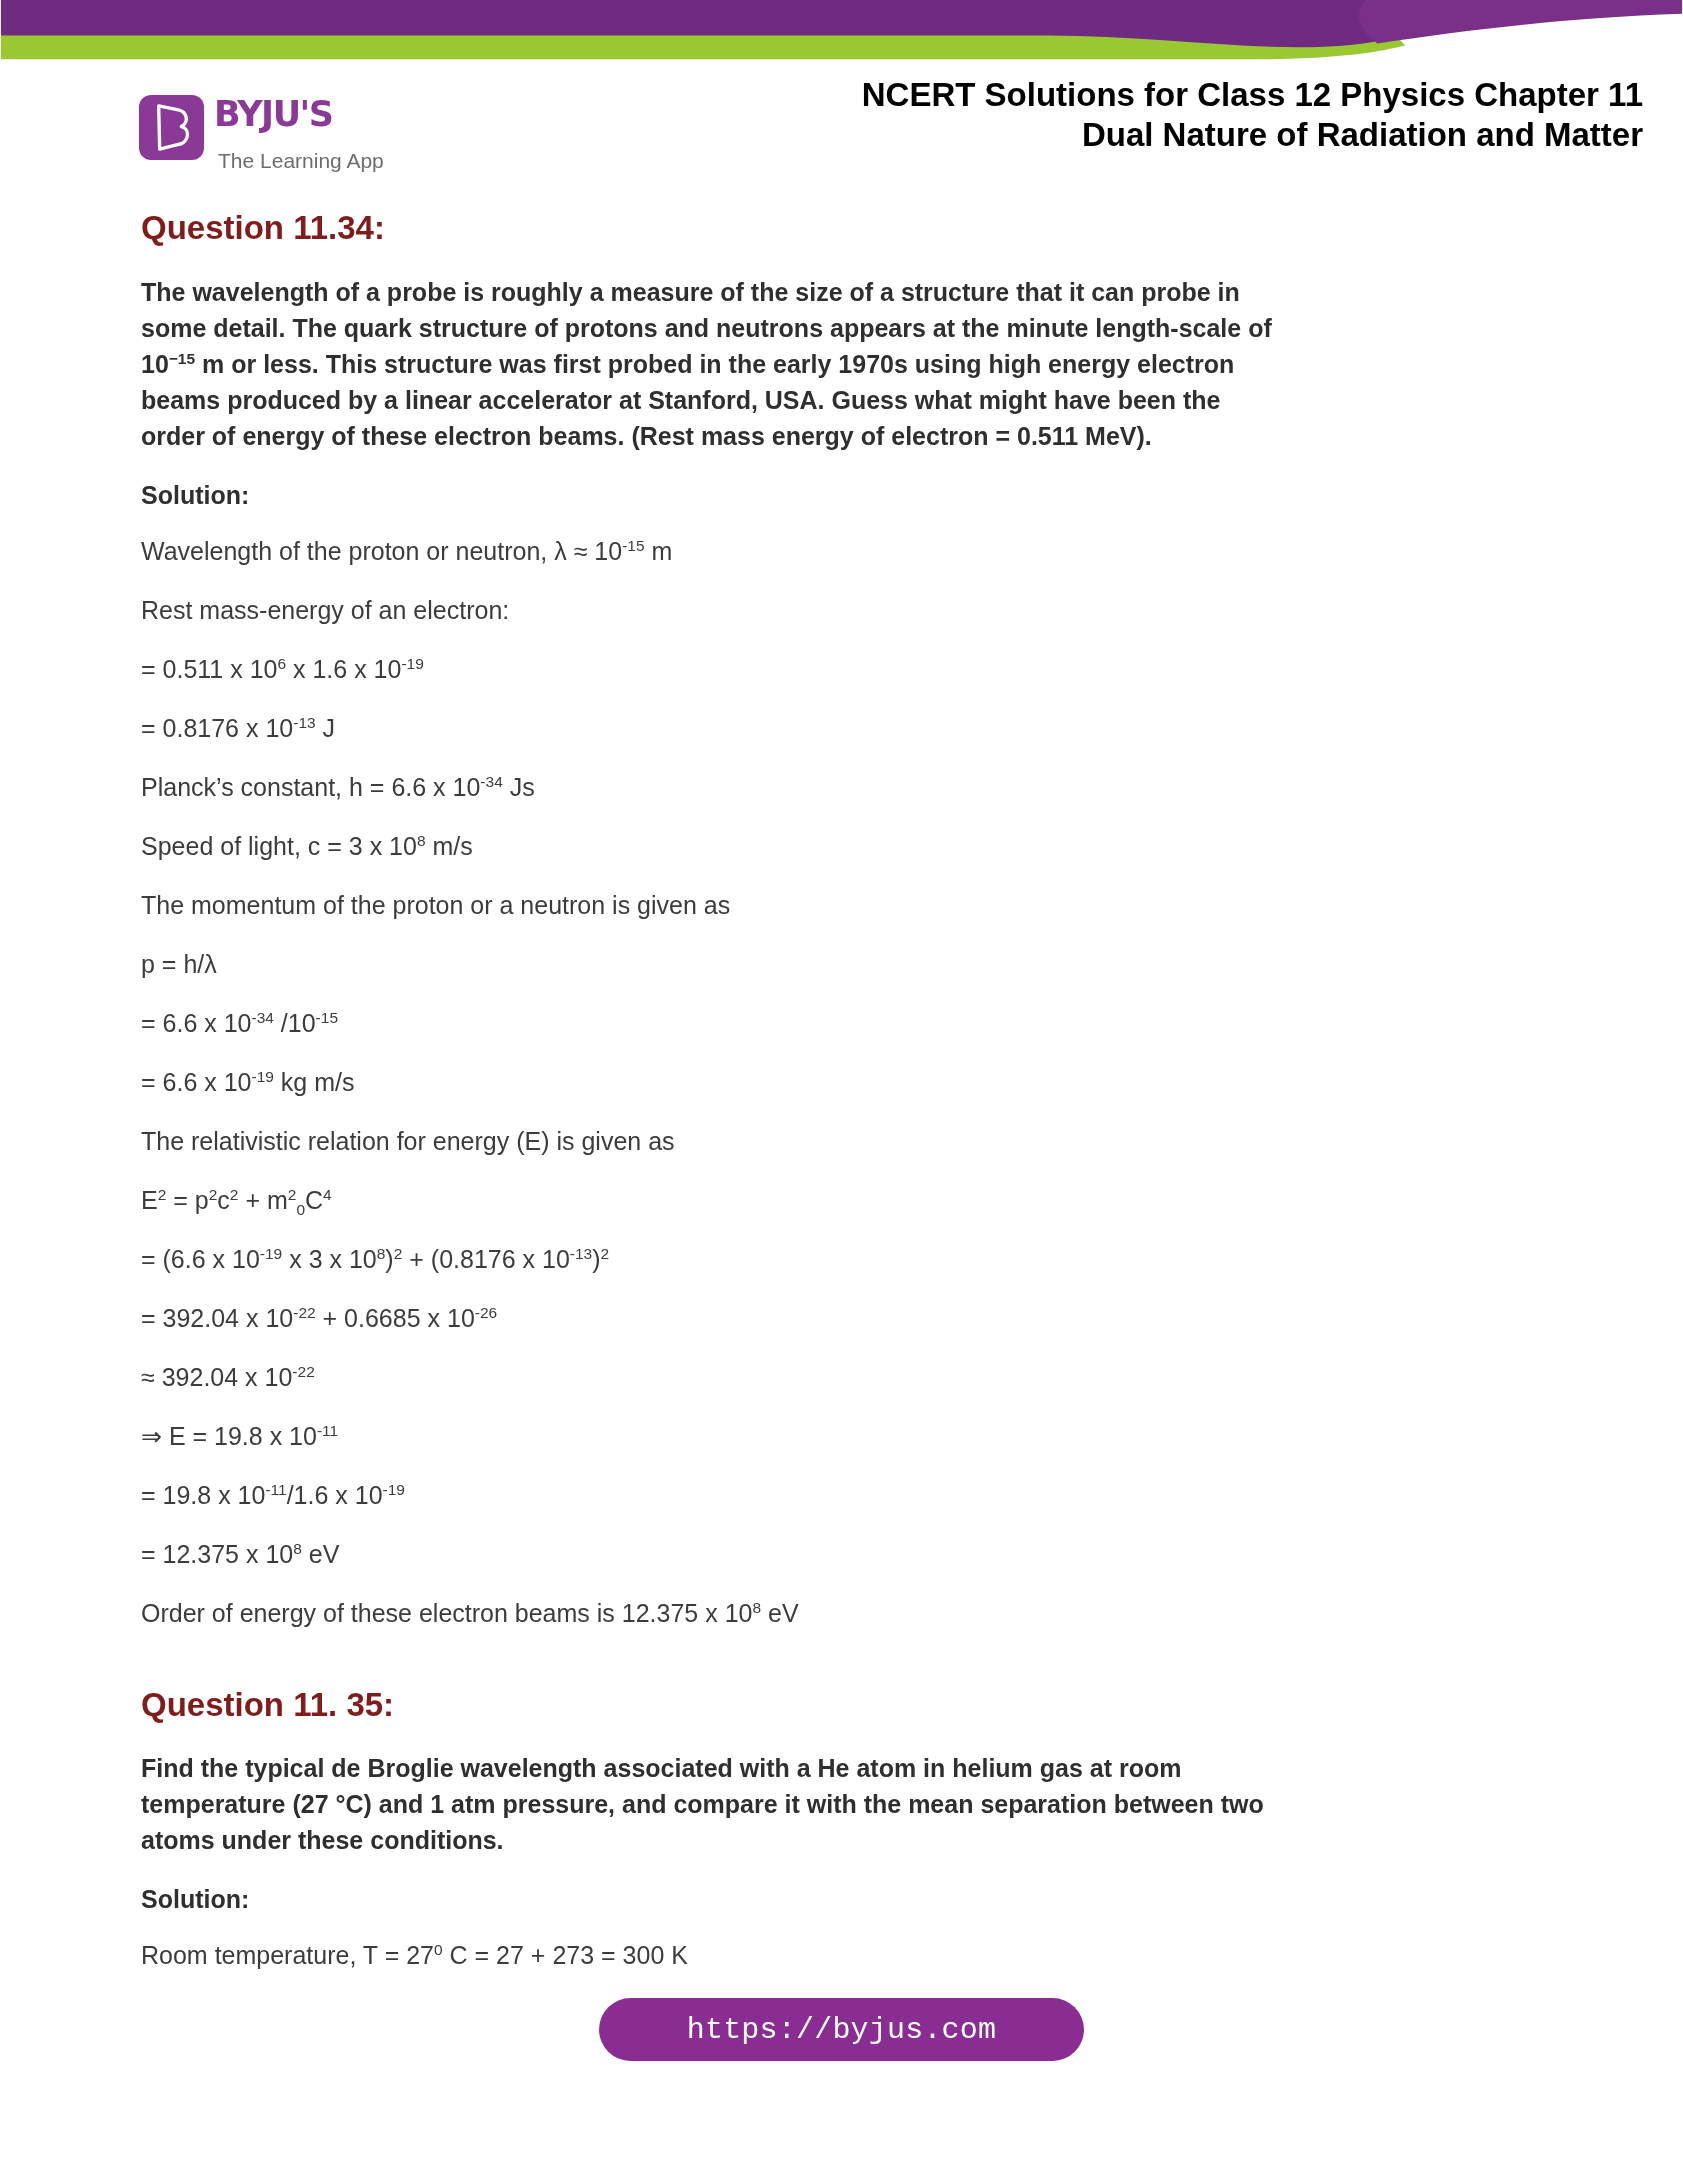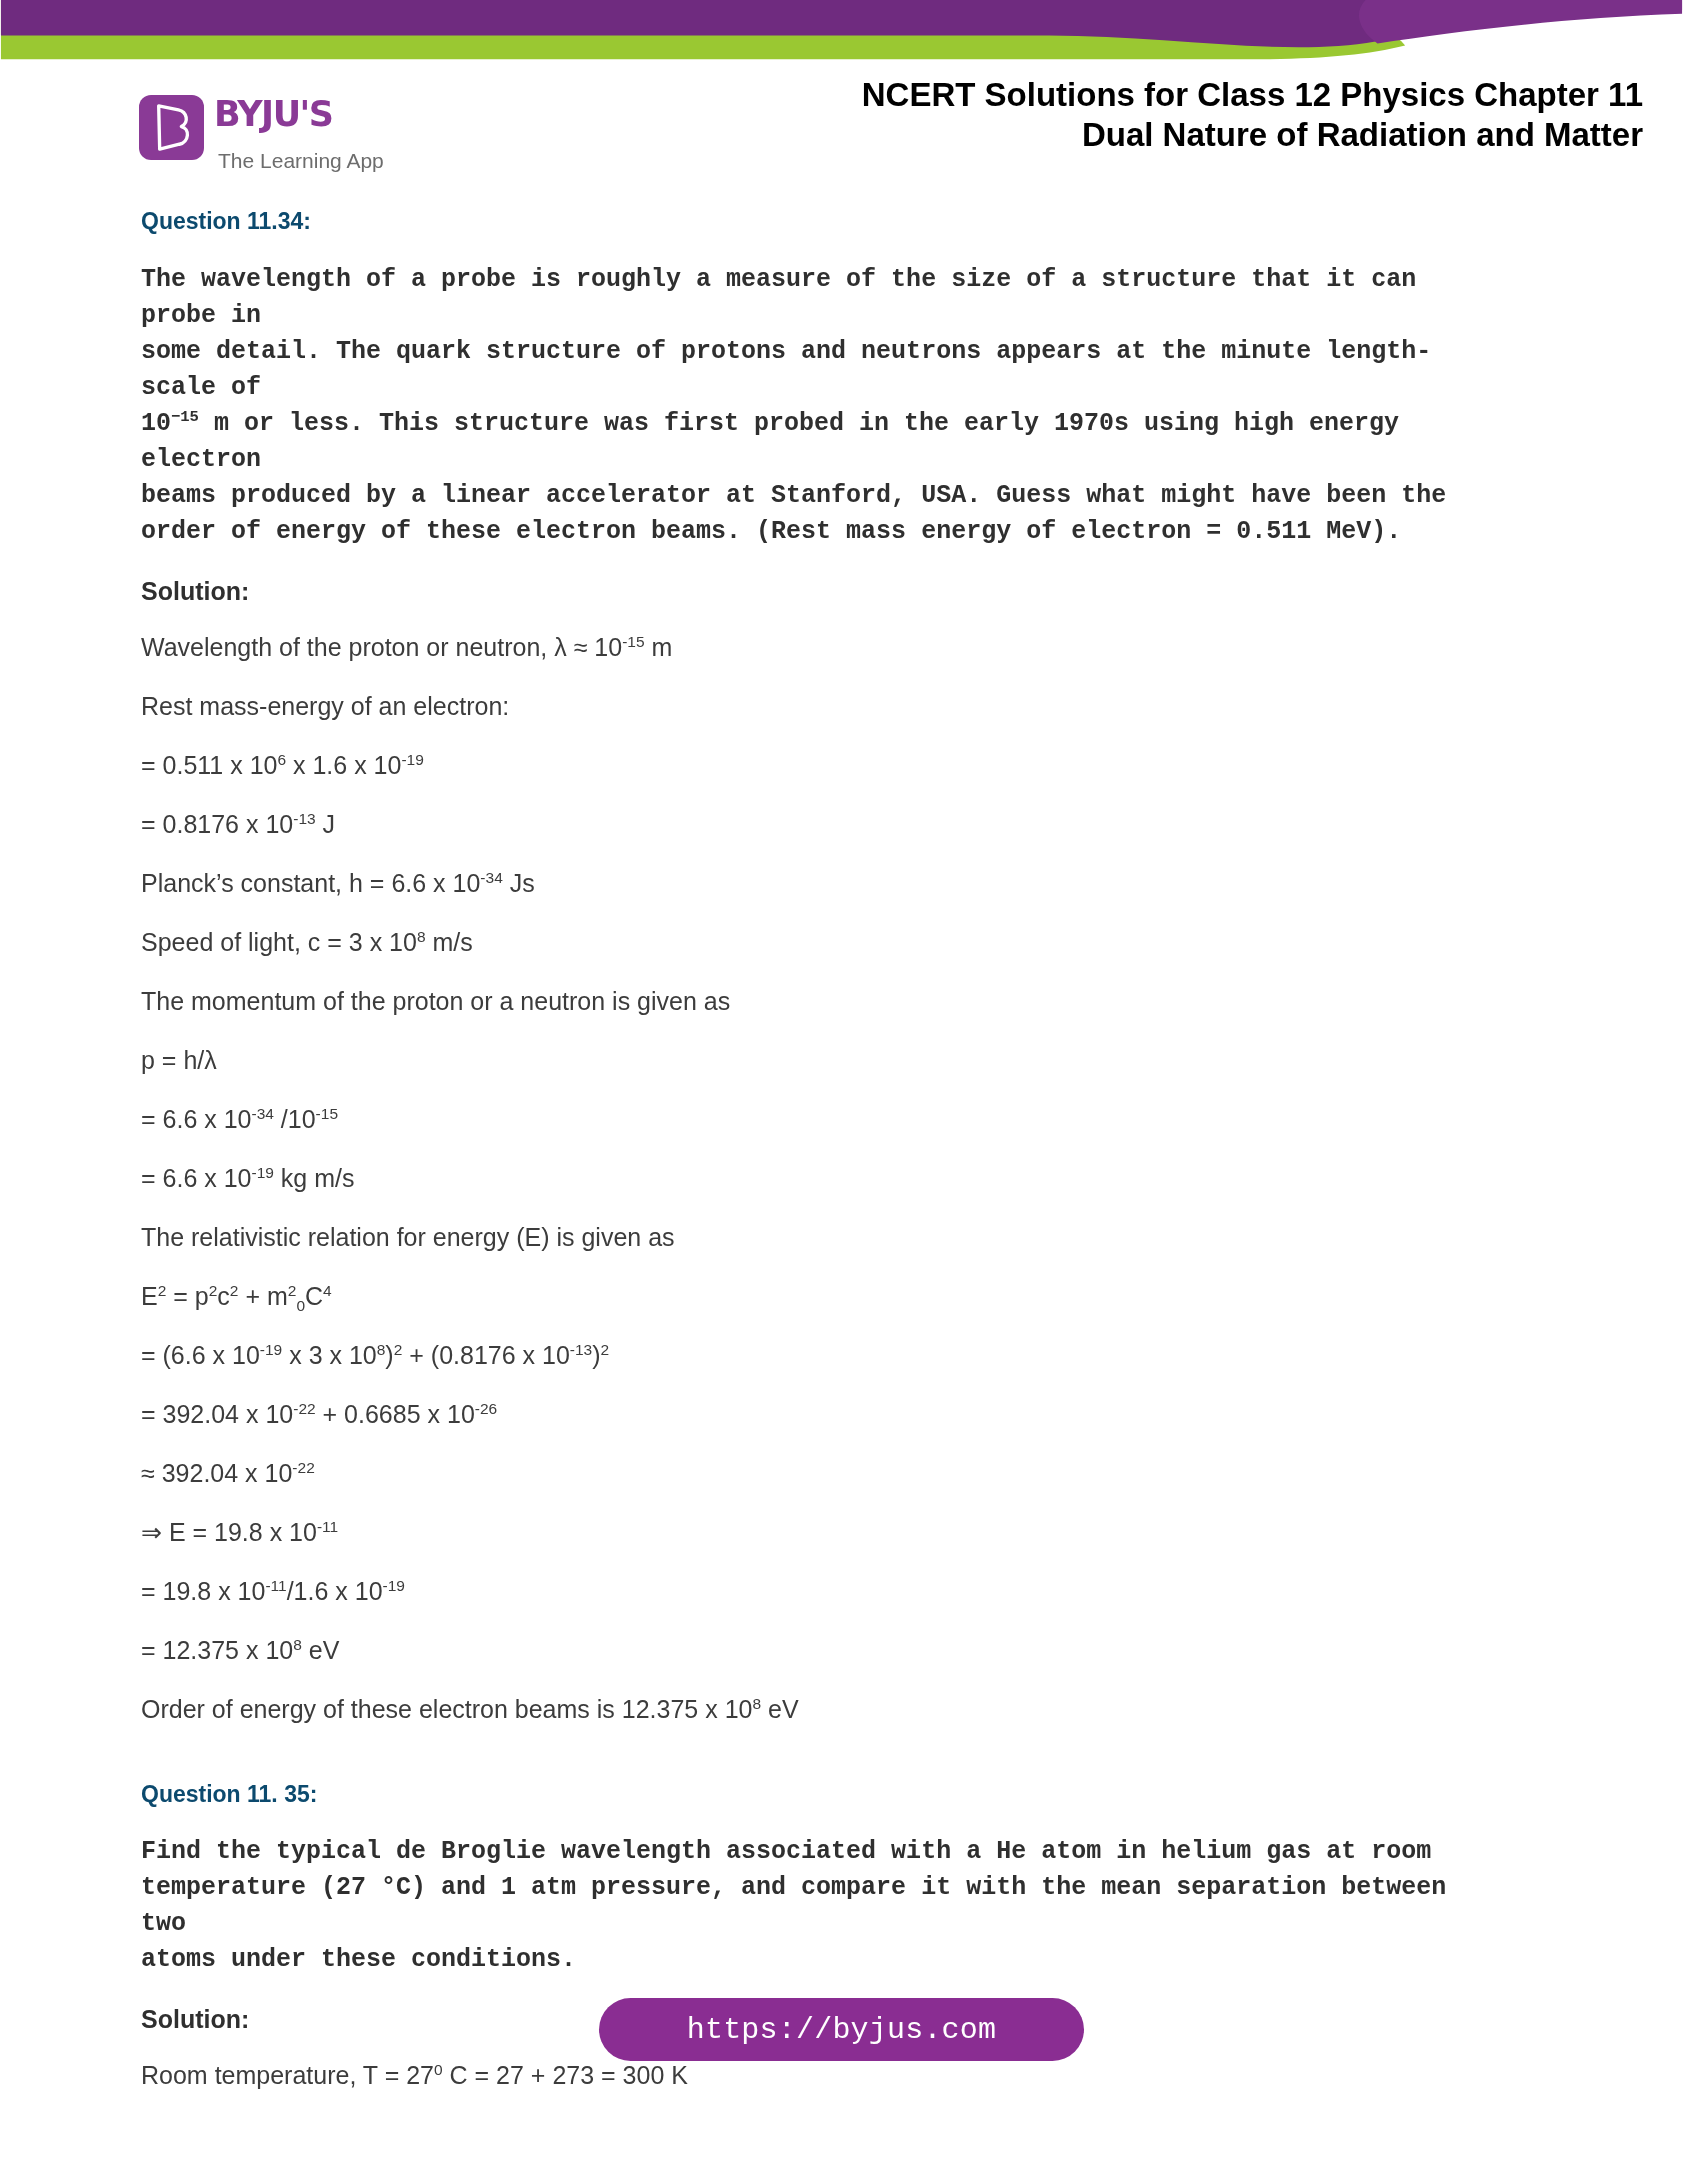--- a/index.html
+++ b/index.html
@@ -82,33 +82,32 @@
   
   #content {
     position: absolute;
     left: 141px;
     top: 208px;
     width: 1356px;
   }
 
   .q-label {
     font-weight: bold;
-    font-size: 23px;
-    color: #0c4a6e;
+    font-size: 33px;
+    color: #7f1d1d;
     margin: 0 0 26px 0;
     line-height: 1.2;
   }
   .q-body {
     font-weight: bold;
     font-size: 25px;
     color: #2f2f2f;
     margin: 0 0 26px 0;
     line-height: 1.44;
     max-width: 1332px;
-    font-family: Liberation Mono, monospace;
   }
   .q-body .nowrapline { display: block; }
   .sol-label {
     font-weight: bold;
     font-size: 25px;
     color: #2f2f2f;
     margin: 0 0 26px 0;
     line-height: 1.2;
   }
   .sol-line {

